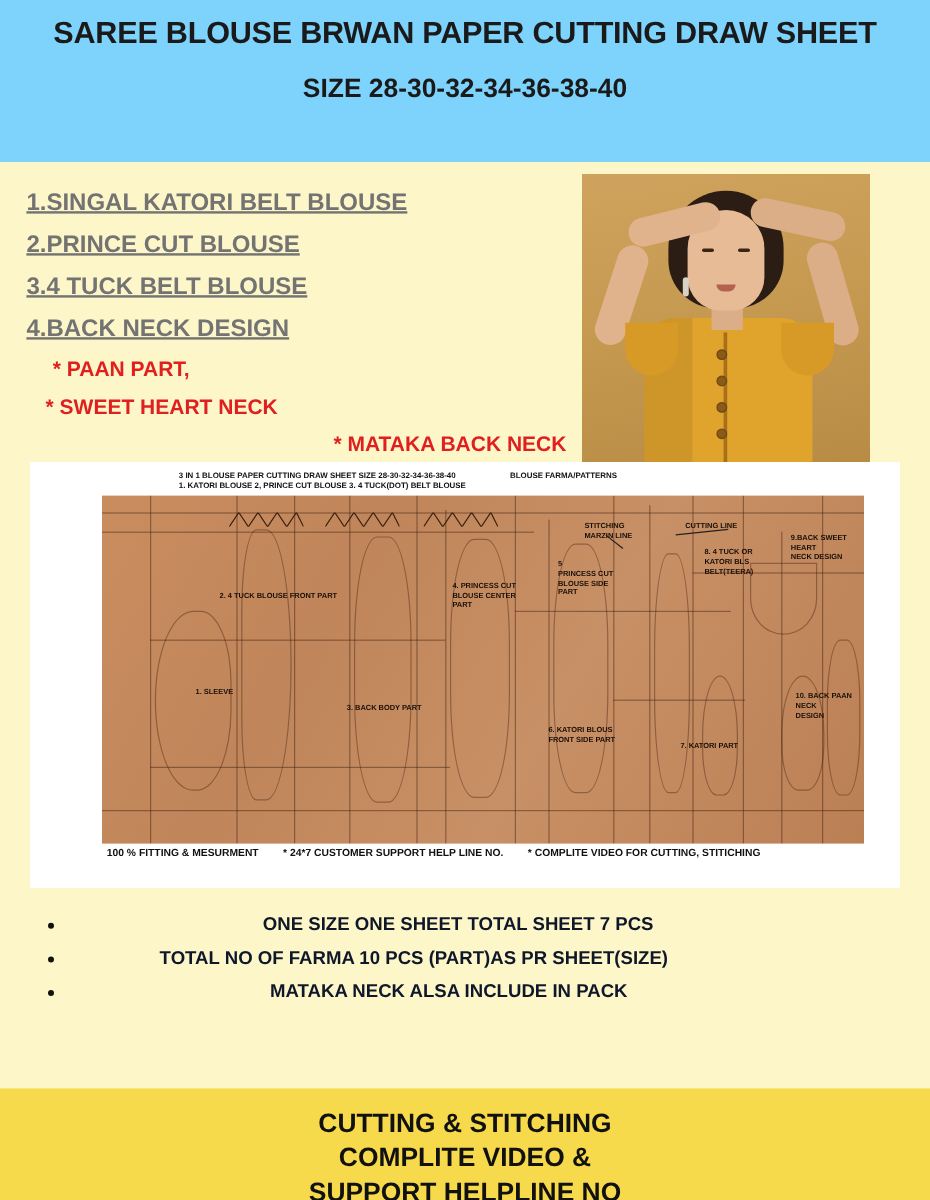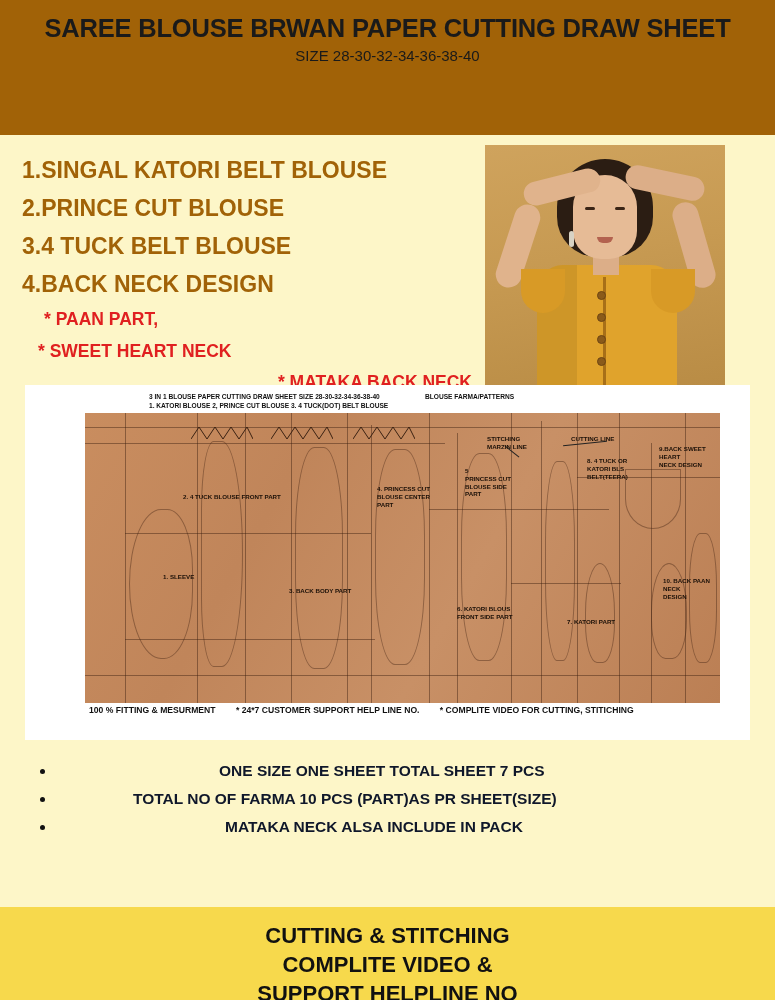--- a/index.html
+++ b/index.html
@@ -10,65 +10,66 @@
     background: #fdf6c8;
     font-family: "Liberation Sans", sans-serif;
     overflow: hidden;
     position: relative;
   }
 
   
   .top-banner {
     width: 775px;
     height: 135px;
-    background: #a16207;
+    background: #7dd3fc;
     padding: 14px 8px 0 8px;
     text-align: center;
   }
   .top-banner .line1 {
     font-size: 25.5px;
     font-weight: bold;
     color: #1a1a1a;
     letter-spacing: -0.2px;
     line-height: 1.1;
     white-space: nowrap;
   }
   .top-banner .line2 {
     font-size: 23px;
     font-weight: bold;
     color: #1a1a1a;
     margin-top: 7px;
     line-height: 1.1;
   }
   .top-banner .line3 {
-    font-size: 15px;
-    font-weight: normal;
+    font-size: 22px;
+    font-weight: bold;
     color: #1a1a1a;
-    margin-top: 6px;
+    margin-top: 20px;
     line-height: 1.1;
   }
 
   
   .mid-section {
     position: relative;
     height: 250px;
   }
   .feature-list {
     position: absolute;
     left: 22px;
     top: 24px;
     width: 450px;
   }
   .feature-list .f-item {
-    font-size: 23px;
-    font-weight: bold;
-    color: #a16207;
+    font-size: 20px;
+    font-weight: bold;
+    color: #737373;
     line-height: 1.0;
     margin-bottom: 15px;
     white-space: nowrap;
+    text-decoration: underline;
   }
   .feature-list .f-sub {
     font-size: 17.5px;
     font-weight: bold;
     color: #e02020;
     line-height: 1.0;
     margin-bottom: 14px;
     white-space: nowrap;
   }
   .f-sub.ind1 { padding-left: 22px; }

